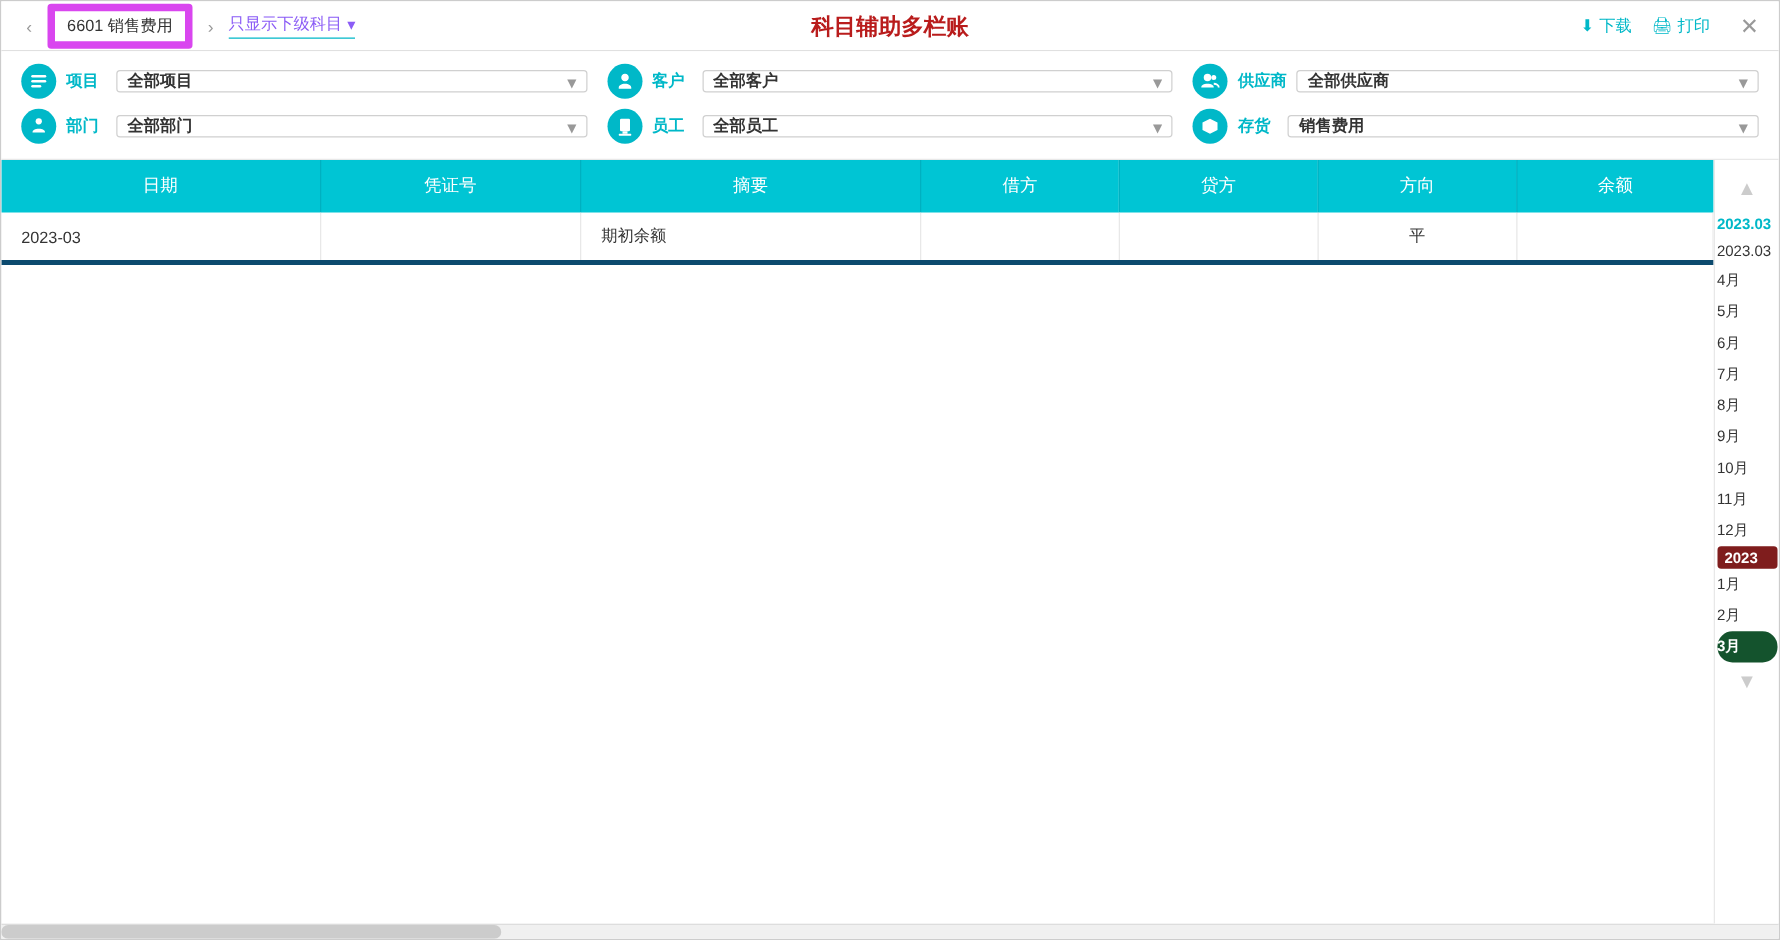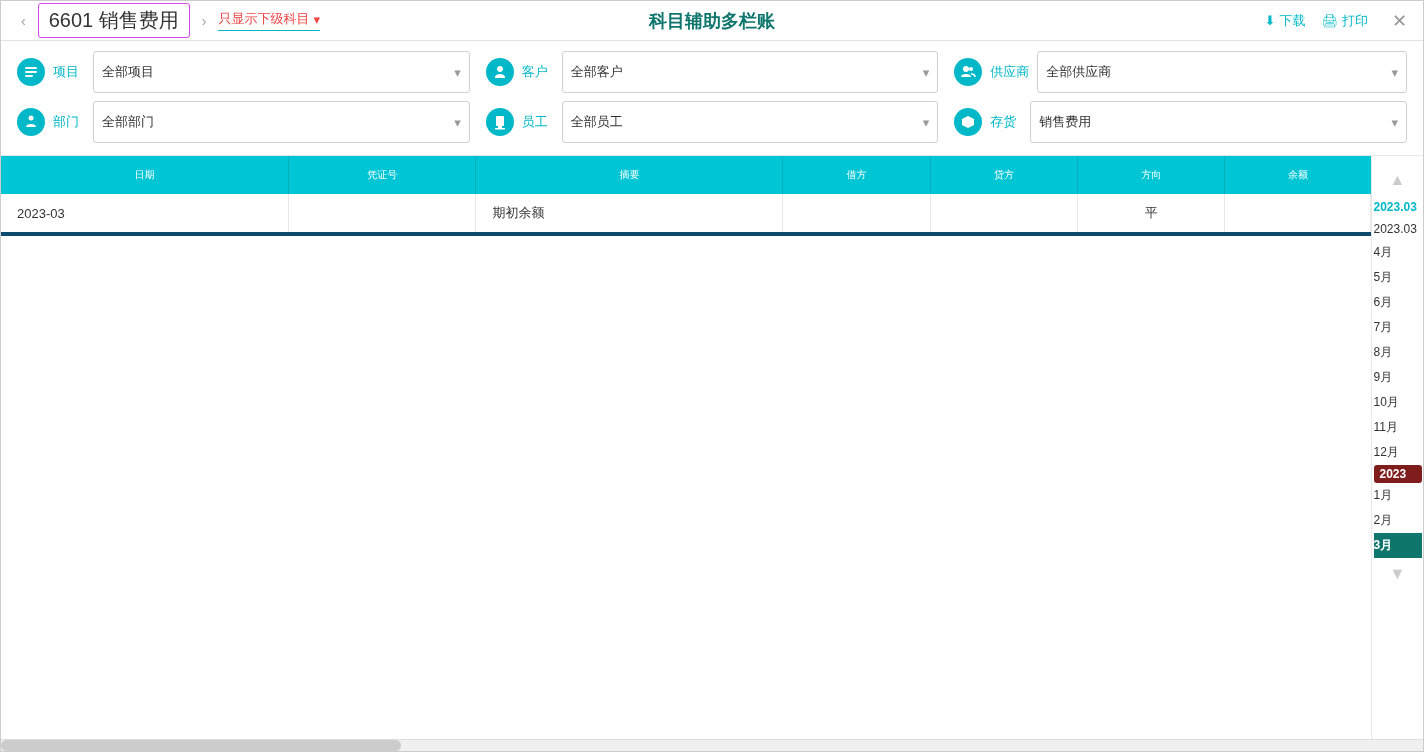--- a/index.html
+++ b/index.html
@@ -39,41 +39,41 @@
       align-items: center;
       gap: 8px;
     }
     .nav-arrow {
       color: #999;
       cursor: pointer;
       font-size: 14px;
       padding: 2px 4px;
     }
     .account-code {
-      font-size: 20px;
+      font-size: 13px;
       color: #333;
       font-weight: 500;
-      border: 1px solid #d946ef;
+      border: 6px solid #d946ef;
       padding: 3px 10px;
       border-radius: 3px;
     }
     .show-sub {
       display: flex;
       align-items: center;
       gap: 4px;
       border-bottom: 1px solid #00b8c8;
-      color: #ef4444;
+      color: #8b5cf6;
       padding-bottom: 2px;
       cursor: pointer;
     }
     .show-sub span { font-size: 13px; }
     .title-center {
       font-size: 18px;
       font-weight: 600;
-      color: #0f766e;
+      color: #b91c1c;
       position: absolute;
       left: 50%;
       transform: translateX(-50%);
     }
     .title-actions {
       display: flex;
       align-items: center;
       gap: 16px;
     }
     .action-btn {
@@ -89,20 +89,21 @@
       cursor: pointer;
       font-size: 18px;
       margin-left: 8px;
     }
     
     .filter-area {
       padding: 10px 16px;
       background: #fff;
       border-bottom: 1px solid #e8e8e8;
       flex-shrink: 0;
+      font-weight: bold;
     }
     .filter-row {
       display: flex;
       align-items: center;
       gap: 16px;
       margin-bottom: 8px;
     }
     .filter-row:last-child { margin-bottom: 2px; }
     .filter-item {
       display: flex;
@@ -122,21 +123,21 @@
       font-size: 14px;
       flex-shrink: 0;
     }
     .filter-label {
       color: #00b8c8;
       font-size: 13px;
       min-width: 32px;
     }
     .filter-select {
       flex: 1;
-      height: 42px;
+      height: 18px;
       border: 1px solid #d0d0d0;
       border-radius: 3px;
       padding: 0 8px;
       font-size: 13px;
       color: #333;
       background: #fff;
       cursor: pointer;
       display: flex;
       align-items: center;
       justify-content: space-between;
@@ -153,21 +154,21 @@
       border-collapse: collapse;
     }
     .ledger-table thead tr {
       background: #00c5d4;
       color: white;
     }
     .ledger-table thead th {
       padding: 12px 8px;
       text-align: center;
       font-weight: 500;
-      font-size: 10px;
+      font-size: 14px;
       border-right: 1px solid #00b0c0;
     }
     .ledger-table thead th:last-child { border-right: none; }
     .ledger-table tbody tr {
       border-bottom: 4px solid #0c4a6e;
     }
     .ledger-table tbody td {
       padding: 10px 8px;
       text-align: center;
       font-size: 13px;
@@ -217,23 +218,23 @@
       margin: 4px 0;
     }
     .sidebar-period {
       width: 48px;
       font-size: 12px;
       color: #333;
       padding: 4px 0;
       cursor: pointer;
     }
     .sidebar-period.active-blue {
-      background: #0f766e;
+      background: #14532d;
       color: white;
-      border-radius: 0;
+      border-radius: 12px;
       font-weight: 600;
     }
     .sidebar-period.active-green {
       background: #7f1d1d;
       color: white;
       border-radius: 3px;
       font-weight: 600;
       padding: 2px 6px;
       font-size: 12px;
     }

